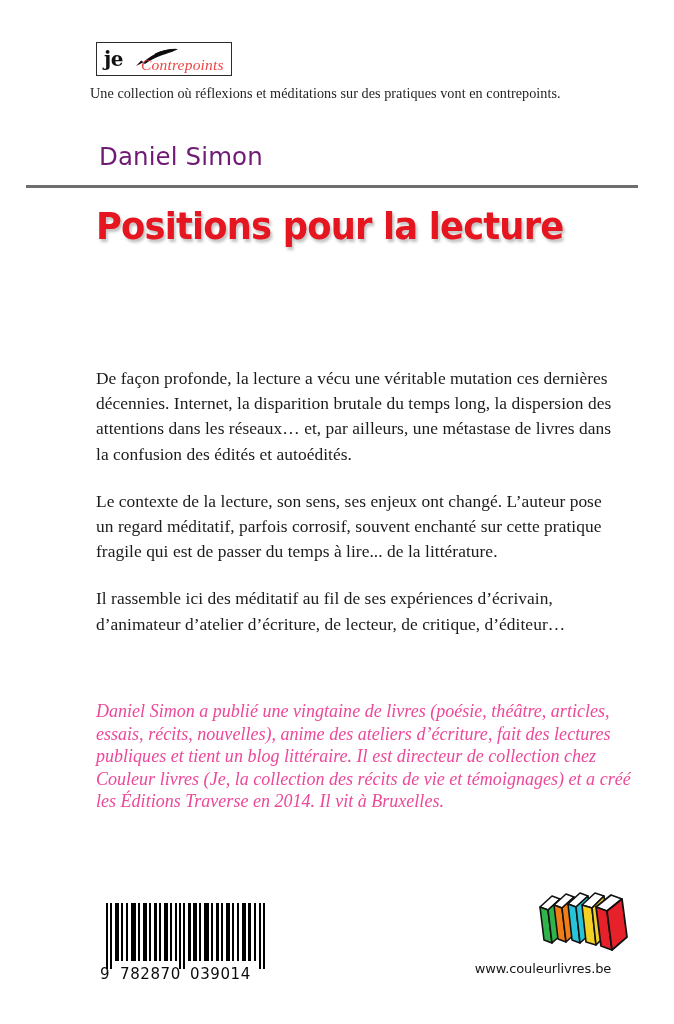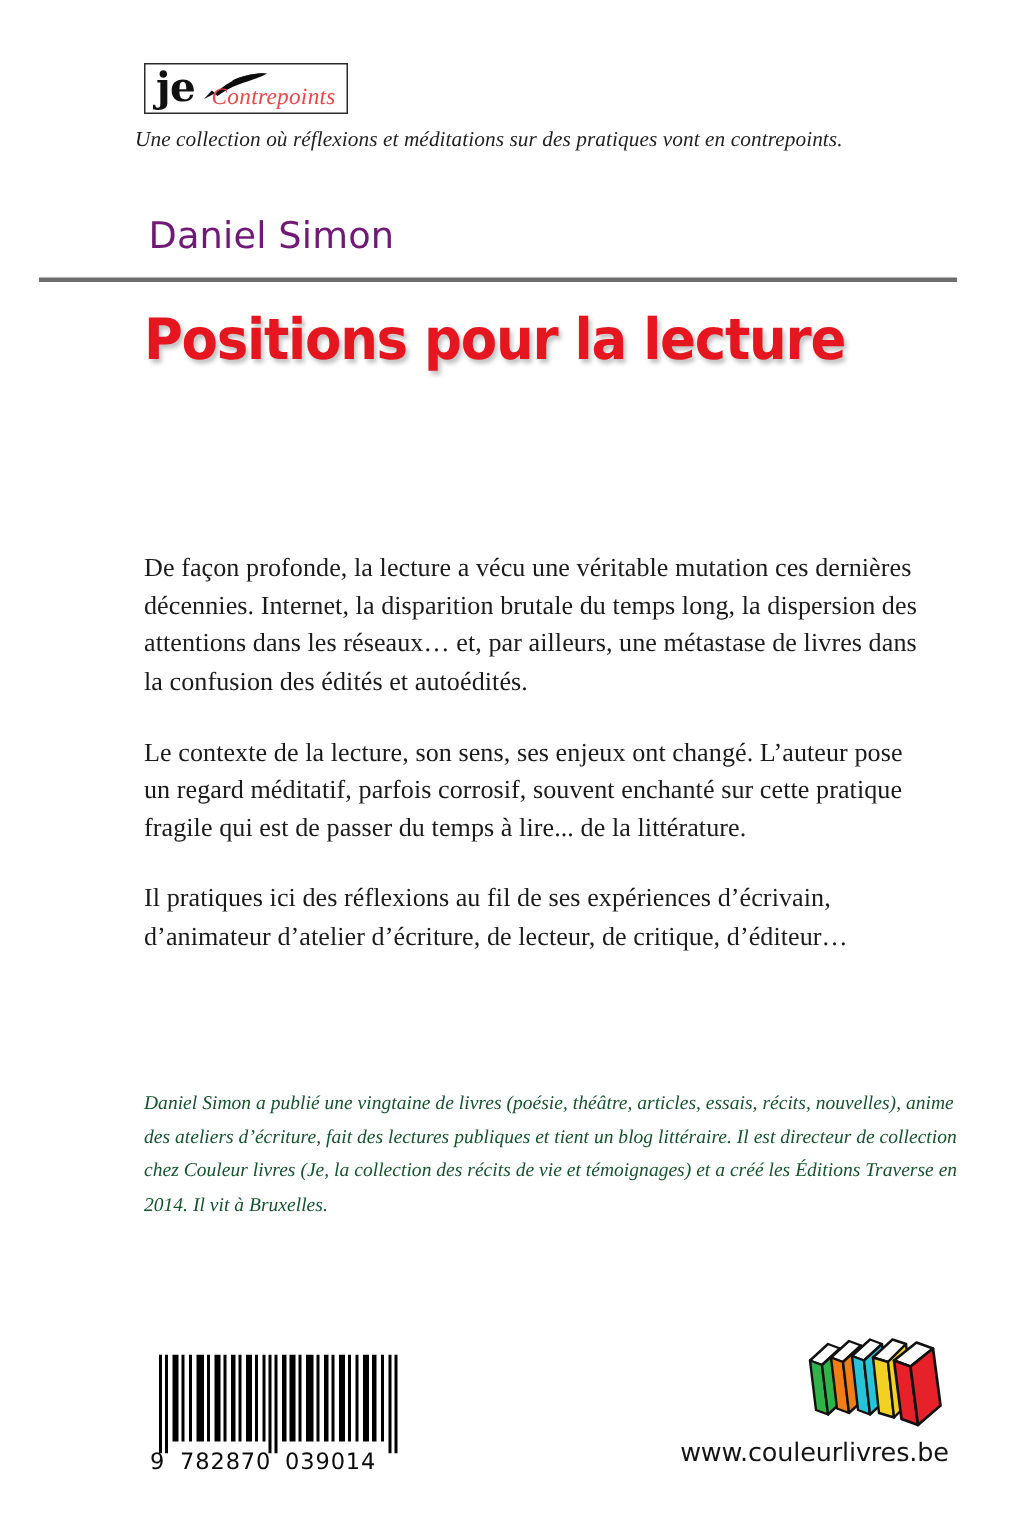--- a/index.html
+++ b/index.html
@@ -26,21 +26,21 @@
     border: 1.5px solid #2b2b2b;
     box-sizing: border-box;
     background: #ffffff;
   }
   .logo-je {
     position: absolute;
     left: 7px;
     top: 1px;
     font-family: "DejaVu Serif", serif;
     font-weight: bold;
-    font-size: 27px;
+    font-size: 20px;
     line-height: 30px;
     color: #111111;
     letter-spacing: -0.5px;
   }
   .logo-quill {
     position: absolute;
     left: 38px;
     top: 5px;
     width: 44px;
     height: 18px;
@@ -56,21 +56,20 @@
     color: #ef4444;
     letter-spacing: 0.2px;
   }
 
   .collection-tagline {
     position: absolute;
     left: 90px;
     top: 84px;
     width: 540px;
     font-family: "Liberation Serif", serif;
-    font-style: italic;
     font-size: 14.2px;
     line-height: 18px;
     color: #1f1f1f;
     letter-spacing: 0.05px;
   }
 
   
   .author-name {
     position: absolute;
     left: 99px;
@@ -127,25 +126,24 @@
   }
 
   
   .bio {
     position: absolute;
     left: 96px;
     top: 700px;
     width: 545px;
     font-family: "Liberation Serif", serif;
     font-style: italic;
-    font-size: 13px;
+    font-size: 18px;
     line-height: 22.6px;
-    color: #14532d;
+    color: #ec4899;
     letter-spacing: 0.02px;
-    margin-top: 24px;
   }
 
   
   .price-block {
     position: absolute;
     left: 95px;
     top: 860px;
     font-family: "Liberation Serif", serif;
     font-size: 16.4px;
     line-height: 22px;
@@ -198,21 +196,21 @@
     width: 95px;
     height: 72px;
   }
   .publisher-url {
     position: absolute;
     left: 0;
     top: 76px;
     width: 190px;
     text-align: center;
     font-family: "DejaVu Sans", sans-serif;
-    font-size: 17px;
+    font-size: 13px;
     line-height: 20px;
     color: #141414;
     letter-spacing: -0.1px;
   }
 </style>
 </head>
 <body>
 
 <div class="logo-box">
   <span class="logo-je">je</span>
@@ -228,21 +226,21 @@
 
 <div class="collection-tagline">Une collection où réflexions et méditations sur des pratiques vont en contrepoints.</div>
 
 <div class="author-name">Daniel Simon</div>
 <div class="rule"></div>
 <div class="book-title">Positions pour la lecture</div>
 
 <div class="body-copy">
   <p>De façon profonde, la lecture a vécu une véritable mutation ces dernières décennies. Internet, la disparition brutale du temps long, la dispersion des attentions dans les réseaux… et, par ailleurs, une métastase de livres dans la confusion des édités et autoédités.</p>
   <p>Le contexte de la lecture, son sens, ses enjeux ont changé. L’auteur pose un regard méditatif, parfois corrosif, souvent enchanté sur cette pratique fragile qui est de passer du temps à lire... de la littérature.</p>
-  <p>Il pratiques ici des réflexions au fil de ses expériences d’écrivain, d’animateur d’atelier d’écriture, de lecteur, de critique, d’éditeur…</p>
+  <p>Il rassemble ici des méditatif au fil de ses expériences d’écrivain, d’animateur d’atelier d’écriture, de lecteur, de critique, d’éditeur…</p>
 </div>
 
 <div class="bio">Daniel Simon a publié une vingtaine de livres (poésie, théâtre, articles, essais, récits, nouvelles), anime des ateliers d’écriture, fait des lectures publiques et tient un blog littéraire. Il est directeur de collection chez Couleur livres (Je, la collection des récits de vie et témoignages) et a créé les Éditions Traverse en 2014. Il vit à Bruxelles.</div>
 
 <div class="price-block">
 </div>
 
 <div class="barcode">
   <svg class="barcode-bars" viewBox="0 0 170 66" preserveAspectRatio="none" xmlns="http://www.w3.org/2000/svg">
     <rect x="0" y="0" width="170" height="66" fill="#ffffff"></rect>

